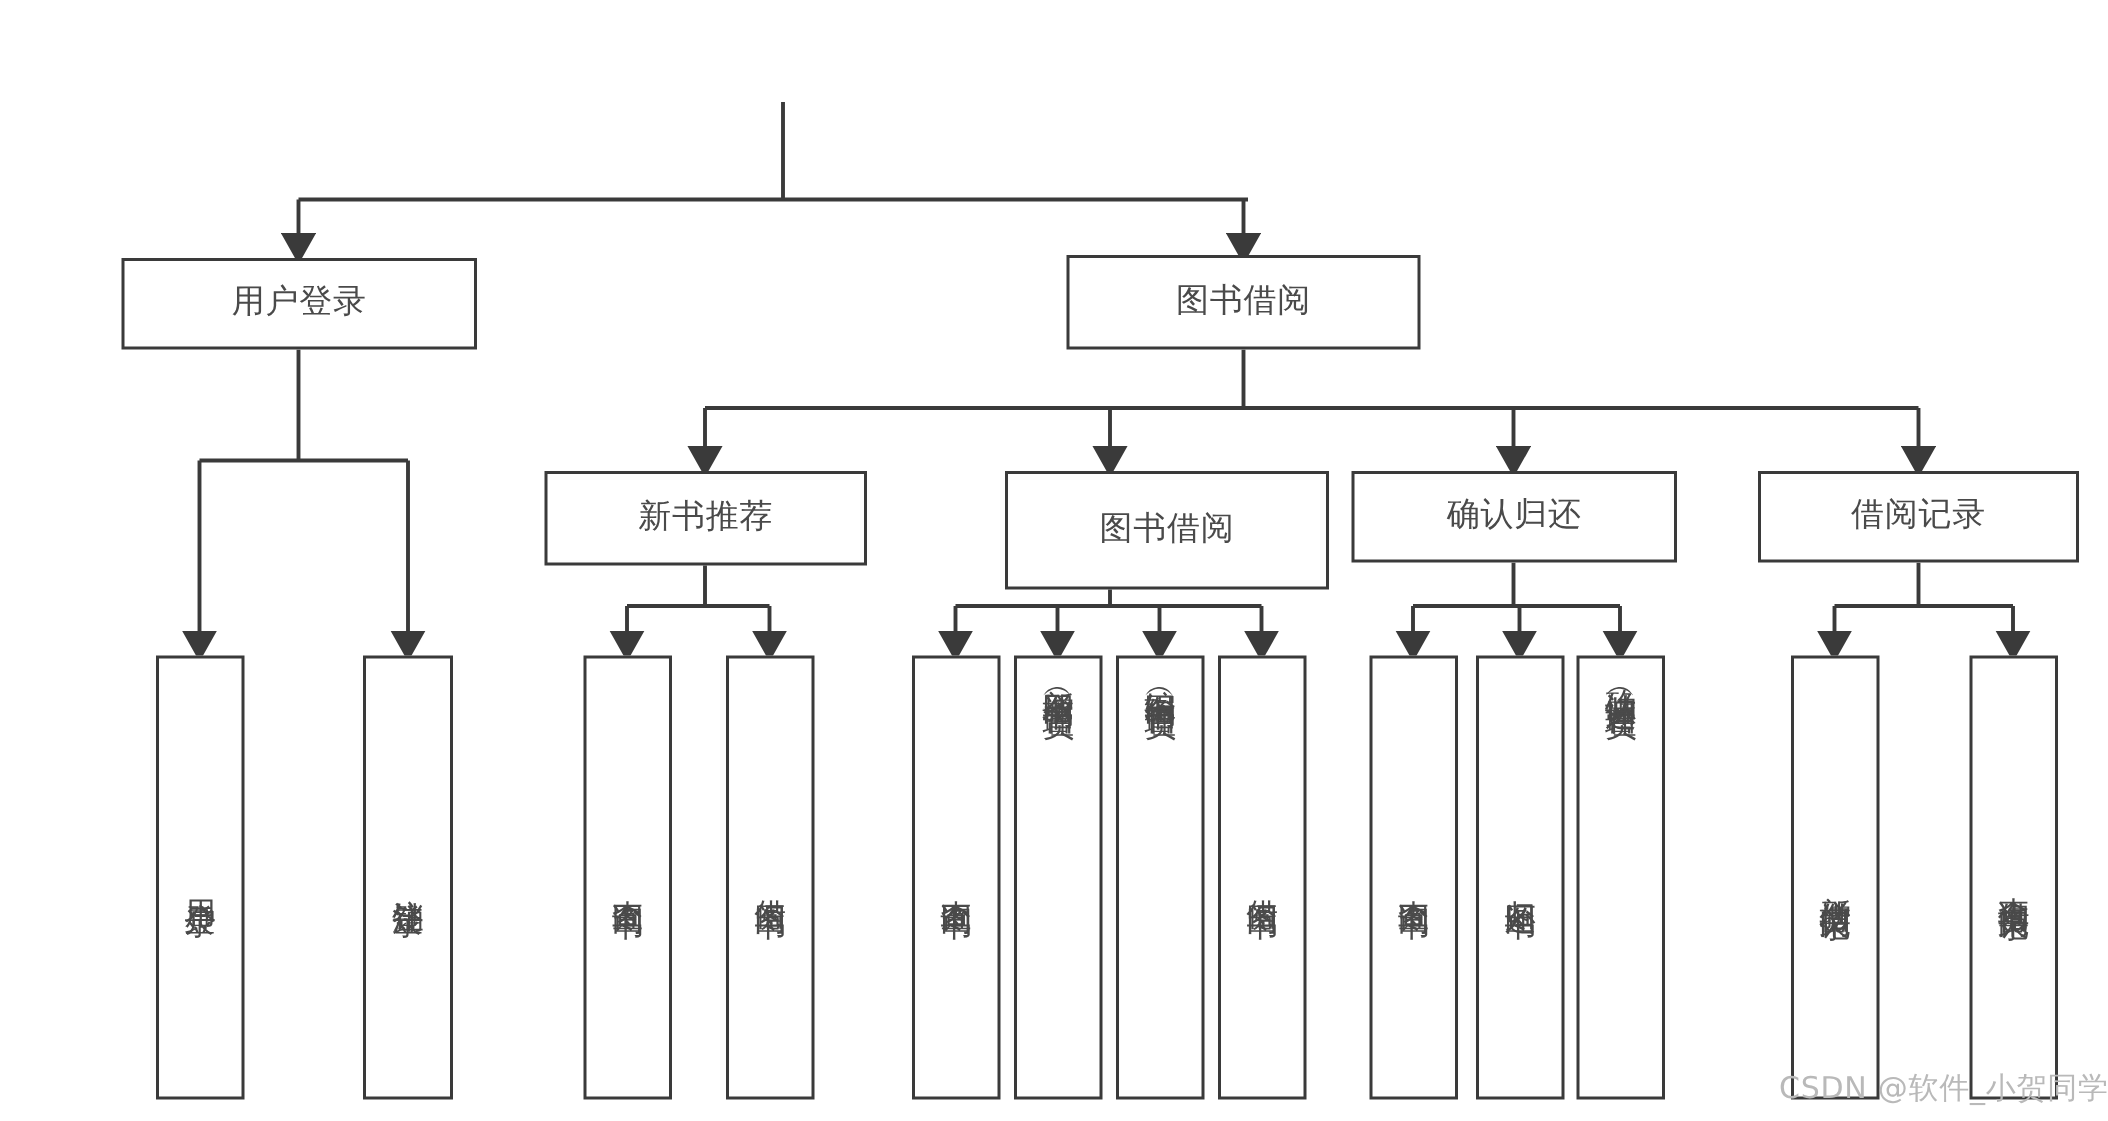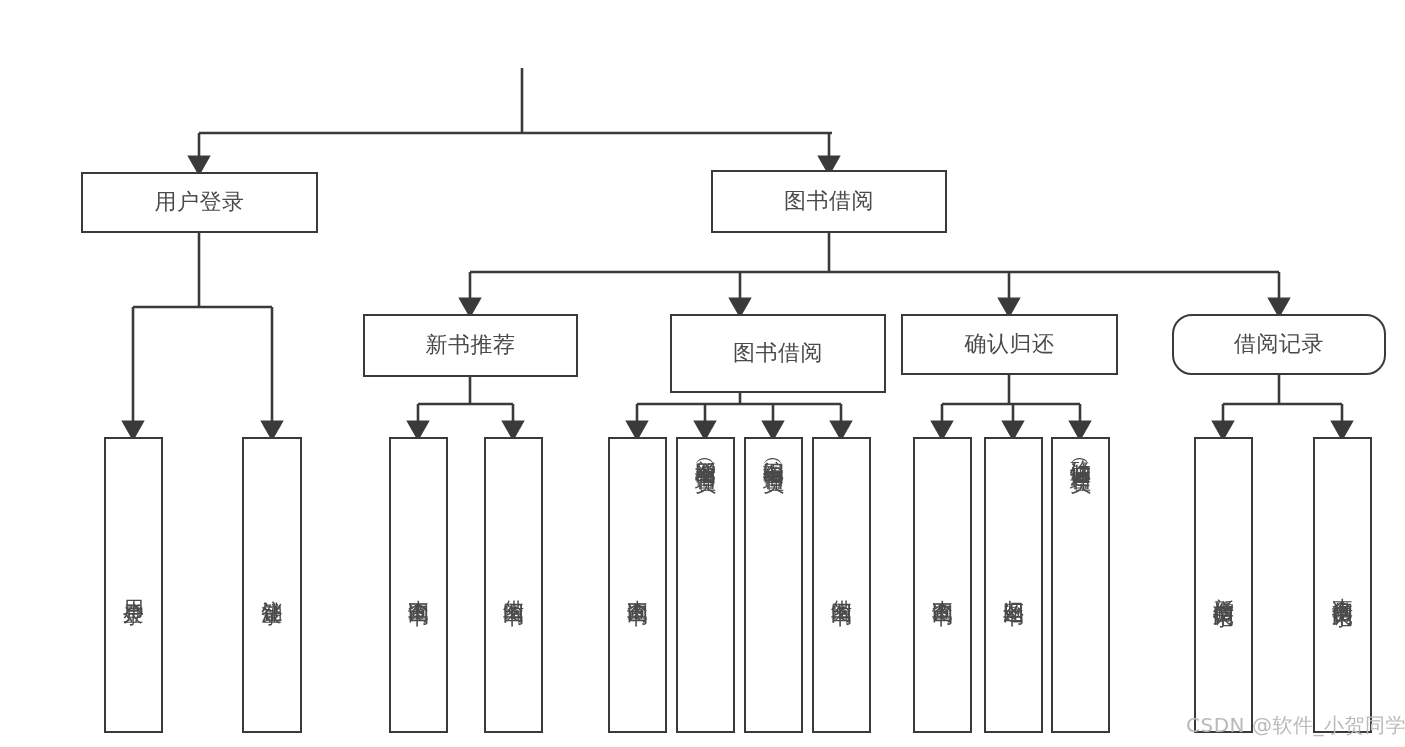--- a/index.html
+++ b/index.html
@@ -132,21 +132,21 @@
 
   <div class="node" style="left:363px; top:314px; width:215px; height:63px;">
     <span class="label">新书推荐</span>
   </div>
   <div class="node" style="left:637px; top:314px; width:216px; height:79px;margin-left:33px;">
     <span class="label">图书借阅</span>
   </div>
   <div class="node" style="left:901px; top:314px; width:217px; height:61px;">
     <span class="label">确认归还</span>
   </div>
-  <div class="node" style="left:1172px; top:314px; width:214px; height:61px;border-radius:20px;">
+  <div class="node" style="left:1172px; top:314px; width:214px; height:61px;">
     <span class="label">借阅记录</span>
   </div>
 
   <div class="node leaf mid" style="left:104px; top:437px; width:59px; height:296px;">
     <span class="label">用户登录</span>
   </div>
   <div class="node leaf mid" style="left:242px; top:437px; width:60px; height:296px;">
     <span class="label">注销登录</span>
   </div>
 

